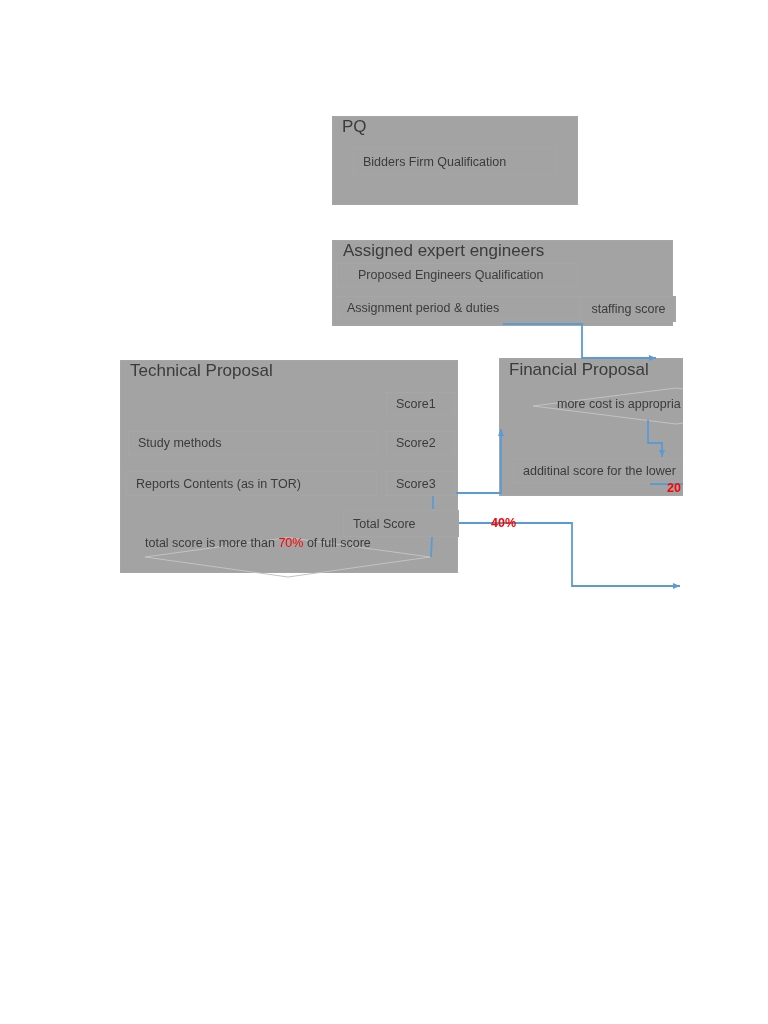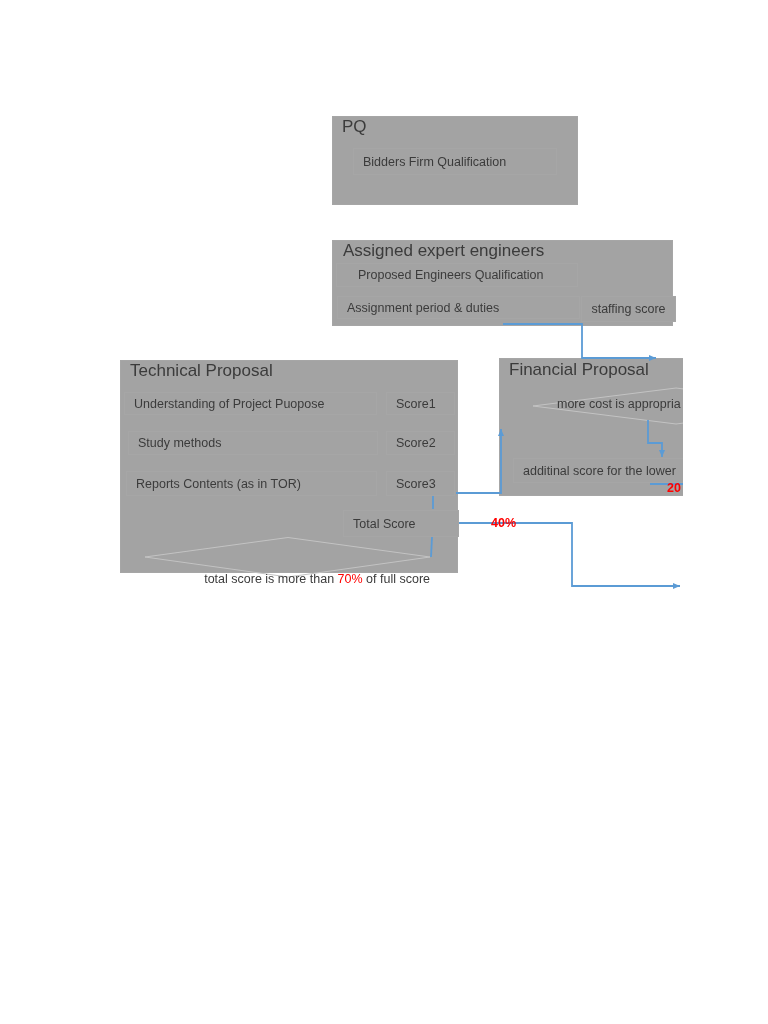--- a/index.html
+++ b/index.html
@@ -37,23 +37,20 @@
     <div class="box item" style="left:337px;top:296px;width:243px;height:23px;">
       <span>Assignment period &amp; duties</span>
     </div>
     <div class="box item center" style="left:581px;top:296px;width:95px;height:26px;">
       <span>staffing score</span>
     </div>
 
     <div class="box" style="left:120px;top:360px;width:338px;height:213px;"></div>
     <div class="label" style="left:130px;top:364px;">Technical Proposal</div>
 
-    <div class="box item" style="left:124px;top:392px;width:253px;height:23px;">
-      <span>Understanding of Project Puopose</span>
-    </div>
     <div class="box item" style="left:386px;top:392px;width:69px;height:23px;">
       <span>Score1</span>
     </div>
 
     <div class="box item" style="left:128px;top:431px;width:250px;height:24px;">
       <span>Study methods</span>
     </div>
     <div class="box item" style="left:386px;top:431px;width:69px;height:24px;">
       <span>Score2</span>
     </div>
@@ -87,20 +84,20 @@
 
       <polyline class="conn" points="503,324 582,324 582,358 656,358" marker-end="url(#arrow)"></polyline>
       <line class="conn" x1="433" y1="496" x2="433" y2="509"></line>
       <line class="conn" x1="432" y1="537" x2="431" y2="557"></line>
       <polyline class="conn" points="456,493 501,493 501,429" marker-end="url(#arrow)"></polyline>
       <polyline class="conn" points="459,523 572,523 572,586 680,586" marker-end="url(#arrow)"></polyline>
       <polyline class="conn" points="648,420 648,443 662,443 662,457" marker-end="url(#arrow)"></polyline>
       <line class="conn" x1="650" y1="484" x2="683" y2="484"></line>
     </svg>
 
-    <div class="floating" style="left:145px;top:572px;width:285px;text-align:right;">
+    <div class="floating" style="left:145px;top:536px;width:285px;text-align:left;">
       <span>total score is more than </span><span class="red">70%</span><span> of full score</span>
     </div>
     <div class="floating" style="left:557px;top:397px;">more cost is appropria</div>
     <div class="floating red bold" style="left:491px;top:516px;">40%</div>
     <div class="floating red bold" style="left:667px;top:481px;">20</div>
   </div>
 </div>
 
 </body></html>

